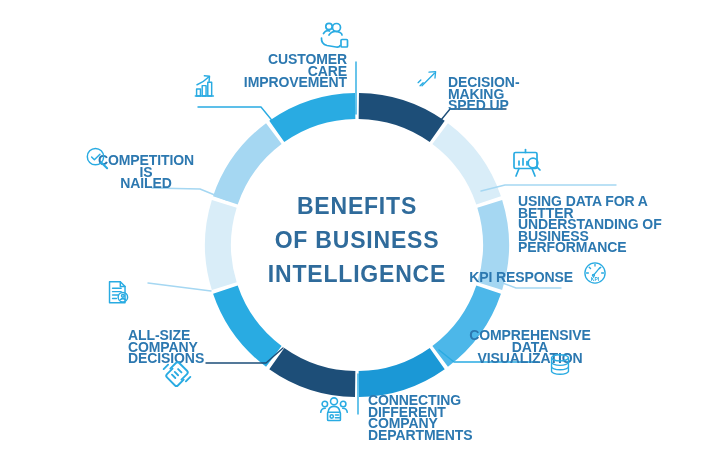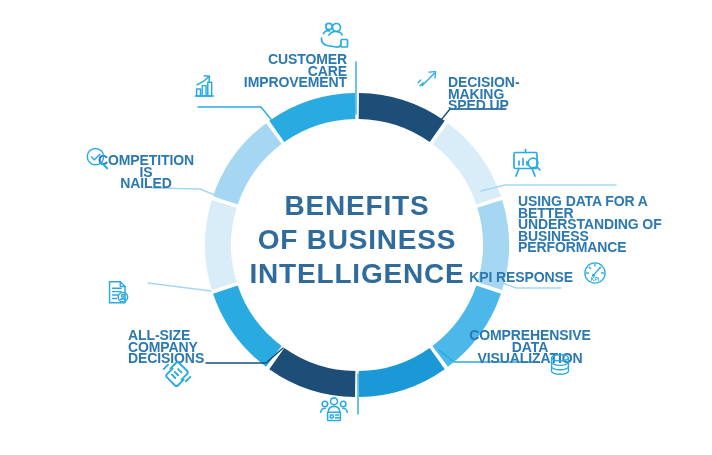--- a/index.html
+++ b/index.html
@@ -3,21 +3,21 @@
 <meta charset="utf-8">
 <style>
   html,body{margin:0;padding:0;background:#fff;}
   #stage{
     position:relative;width:712px;height:455px;background:#ffffff;overflow:hidden;
     font-family:"Liberation Sans",sans-serif;
   }
   #ring-svg{position:absolute;left:0;top:0;}
   .diagram-title{
     position:absolute;left:232px;top:189px;width:250px;
-    text-align:center;font-size:28px;font-weight:bold;line-height:34px;
+    text-align:center;font-size:23px;font-weight:bold;line-height:34px;
     letter-spacing:0.8px;color:#2f6b9b;white-space:pre-line;
   }
   .label{
     position:absolute;font-size:14px;font-weight:bold;line-height:11.5px;
     letter-spacing:-0.1px;color:#2c78b0;white-space:pre-line;
   }
   .icon{position:absolute;stroke:#29abe2;fill:none;stroke-width:1.7;
     stroke-linecap:round;stroke-linejoin:round;}
   .icon text{stroke:none;fill:#29abe2;font-family:"Liberation Sans",sans-serif;
     font-weight:bold;font-size:6.5px;letter-spacing:0;}
@@ -57,20 +57,23 @@
   <div class="label" style="left:225px;top:54px;width:122px;text-align:right">CUSTOMER CARE
 IMPROVEMENT</div>
   <div class="label" style="left:448px;top:77px;width:120px;text-align:left">DECISION-MAKING
 SPED UP</div>
   <div class="label" style="left:518px;top:196px;width:175px;text-align:left">USING DATA FOR A BETTER
 UNDERSTANDING OF BUSINESS
 PERFORMANCE</div>
   <div class="label" style="left:455px;top:272px;width:118px;text-align:right">KPI RESPONSE</div>
   <div class="label" style="left:460px;top:330px;width:140px;text-align:center">COMPREHENSIVE DATA
 VISUALIZATION</div>
+  <div class="label" style="left:368px;top:395px;width:130px;text-align:left">CONNECTING
+DIFFERENT COMPANY
+DEPARTMENTS</div>
   <div class="label" style="left:128px;top:330px;width:122px;text-align:left">ALL-SIZE COMPANY
 DECISIONS</div>
   <div class="label" style="left:95px;top:155px;width:102px;text-align:center">COMPETITION IS
 NAILED</div>
 
   <svg class="icon" style="left:316px;top:19px" width="36" height="36" viewBox="0 0 36 36">
     <circle cx="13" cy="7.5" r="3.2"></circle>
     <circle cx="20.5" cy="8.5" r="4"></circle>
     <path d="M7.5,14.5 Q10,10.5 13.5,12"></path>
     <path d="M13,16 Q17,10.5 24,13.5 Q26,14.5 26,16"></path>

